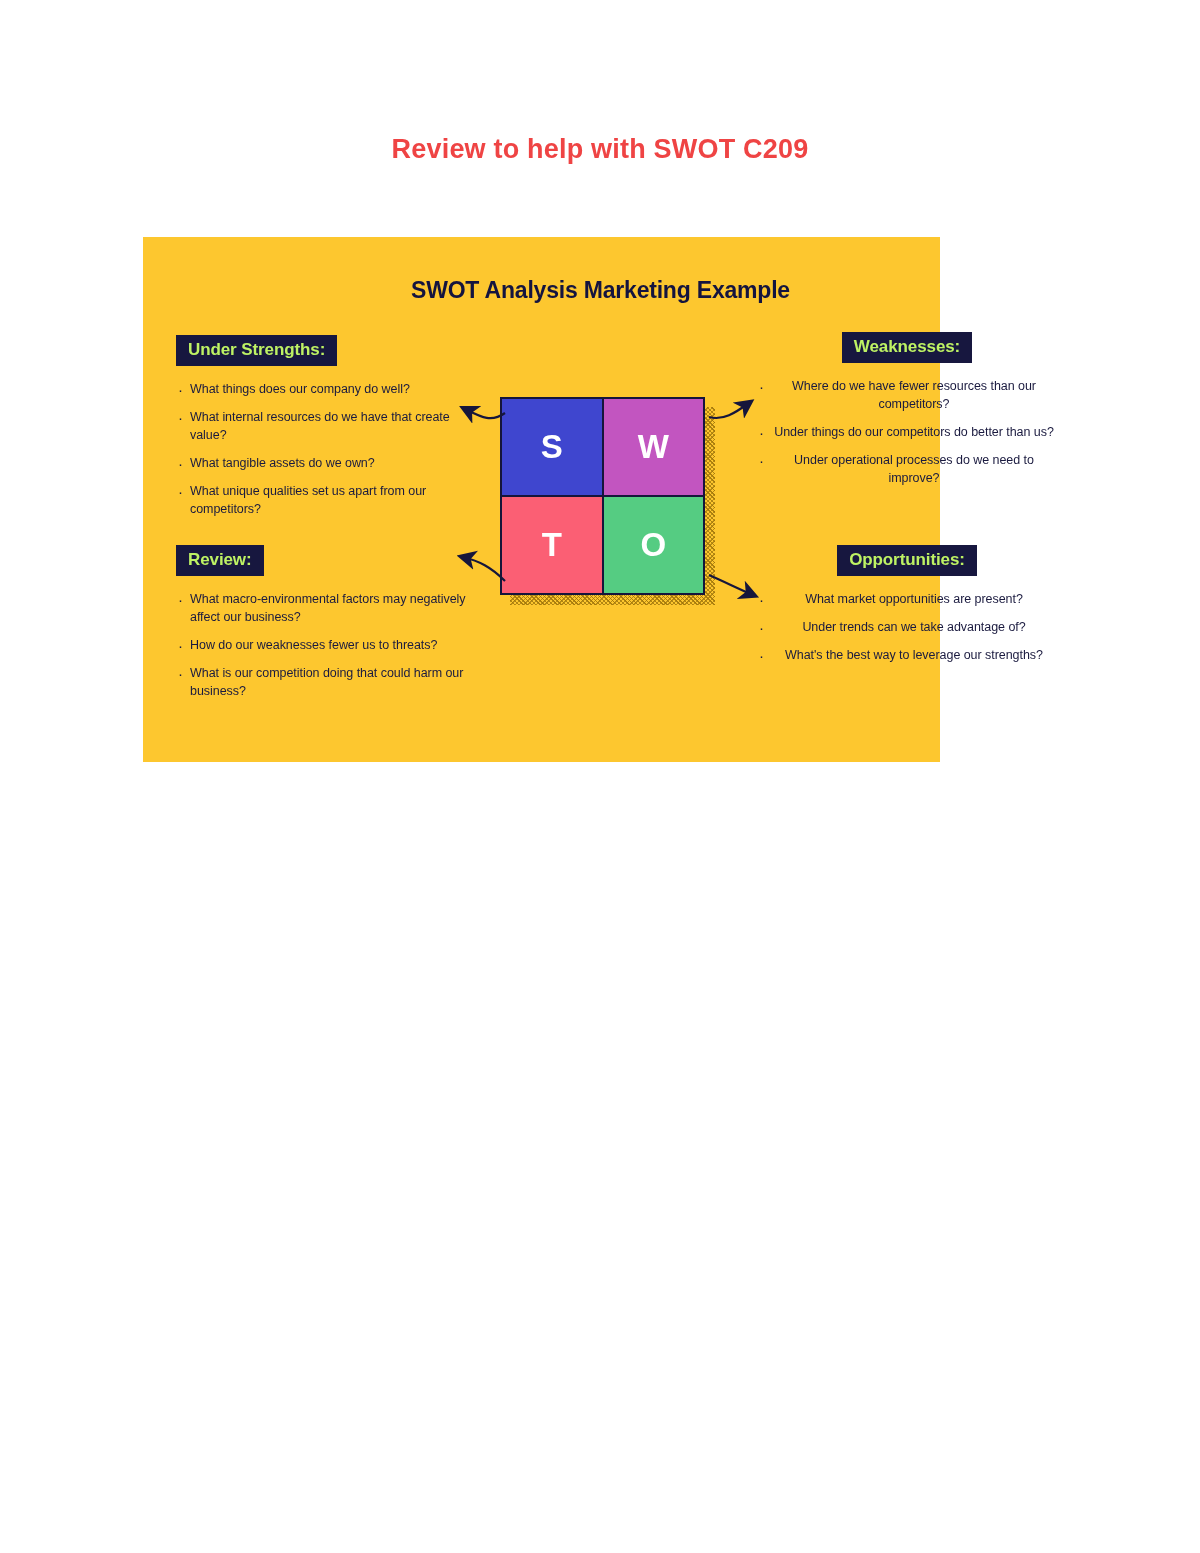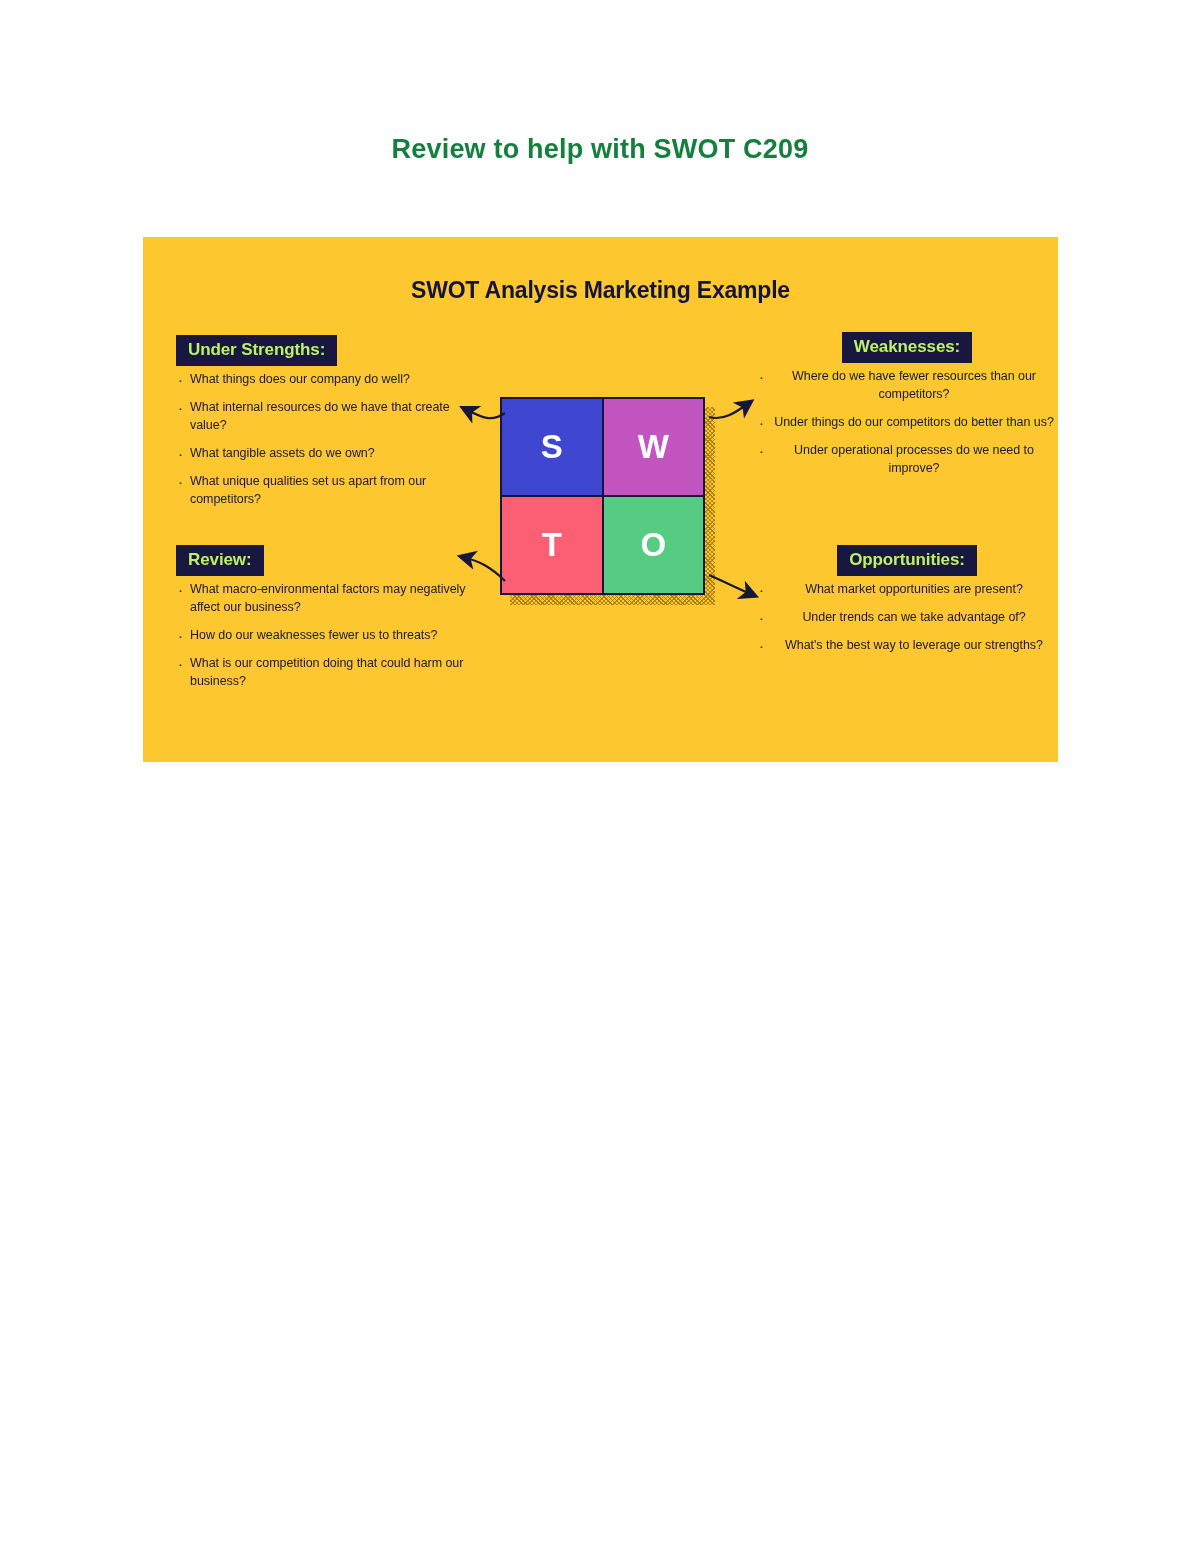--- a/index.html
+++ b/index.html
@@ -17,30 +17,30 @@
 
   
   .page-title {
     position: absolute;
     top: 134px;
     left: 0;
     width: 1200px;
     text-align: center;
     font-size: 27px;
     font-weight: bold;
-    color: #15803d;
+    color: #ef4444;
     letter-spacing: 0.2px;
   }
 
   
   .poster {
     position: absolute;
     left: 143px;
     top: 237px;
-    width: 915px;
+    width: 797px;
     height: 525px;
     background: #fdc72f;
   }
 
   .poster-title {
     position: absolute;
     top: 40px;
     left: 0;
     width: 915px;
     text-align: center;
@@ -67,21 +67,21 @@
     background: #17173f;
     color: #bef264;
     font-size: 17px;
     font-weight: bold;
     padding: 6px 12px 7px 12px;
     letter-spacing: -0.1px;
     line-height: 1.05;
   }
 
   .bullets {
-    margin: 4px 0 0 0;
+    margin: 14px 0 0 0;
     padding: 0;
     list-style: none;
   }
   .bullets li {
     position: relative;
     padding-left: 14px;
     margin-bottom: 10px;
     font-size: 12.5px;
     line-height: 1.45;
     color: #1a1a3f;

